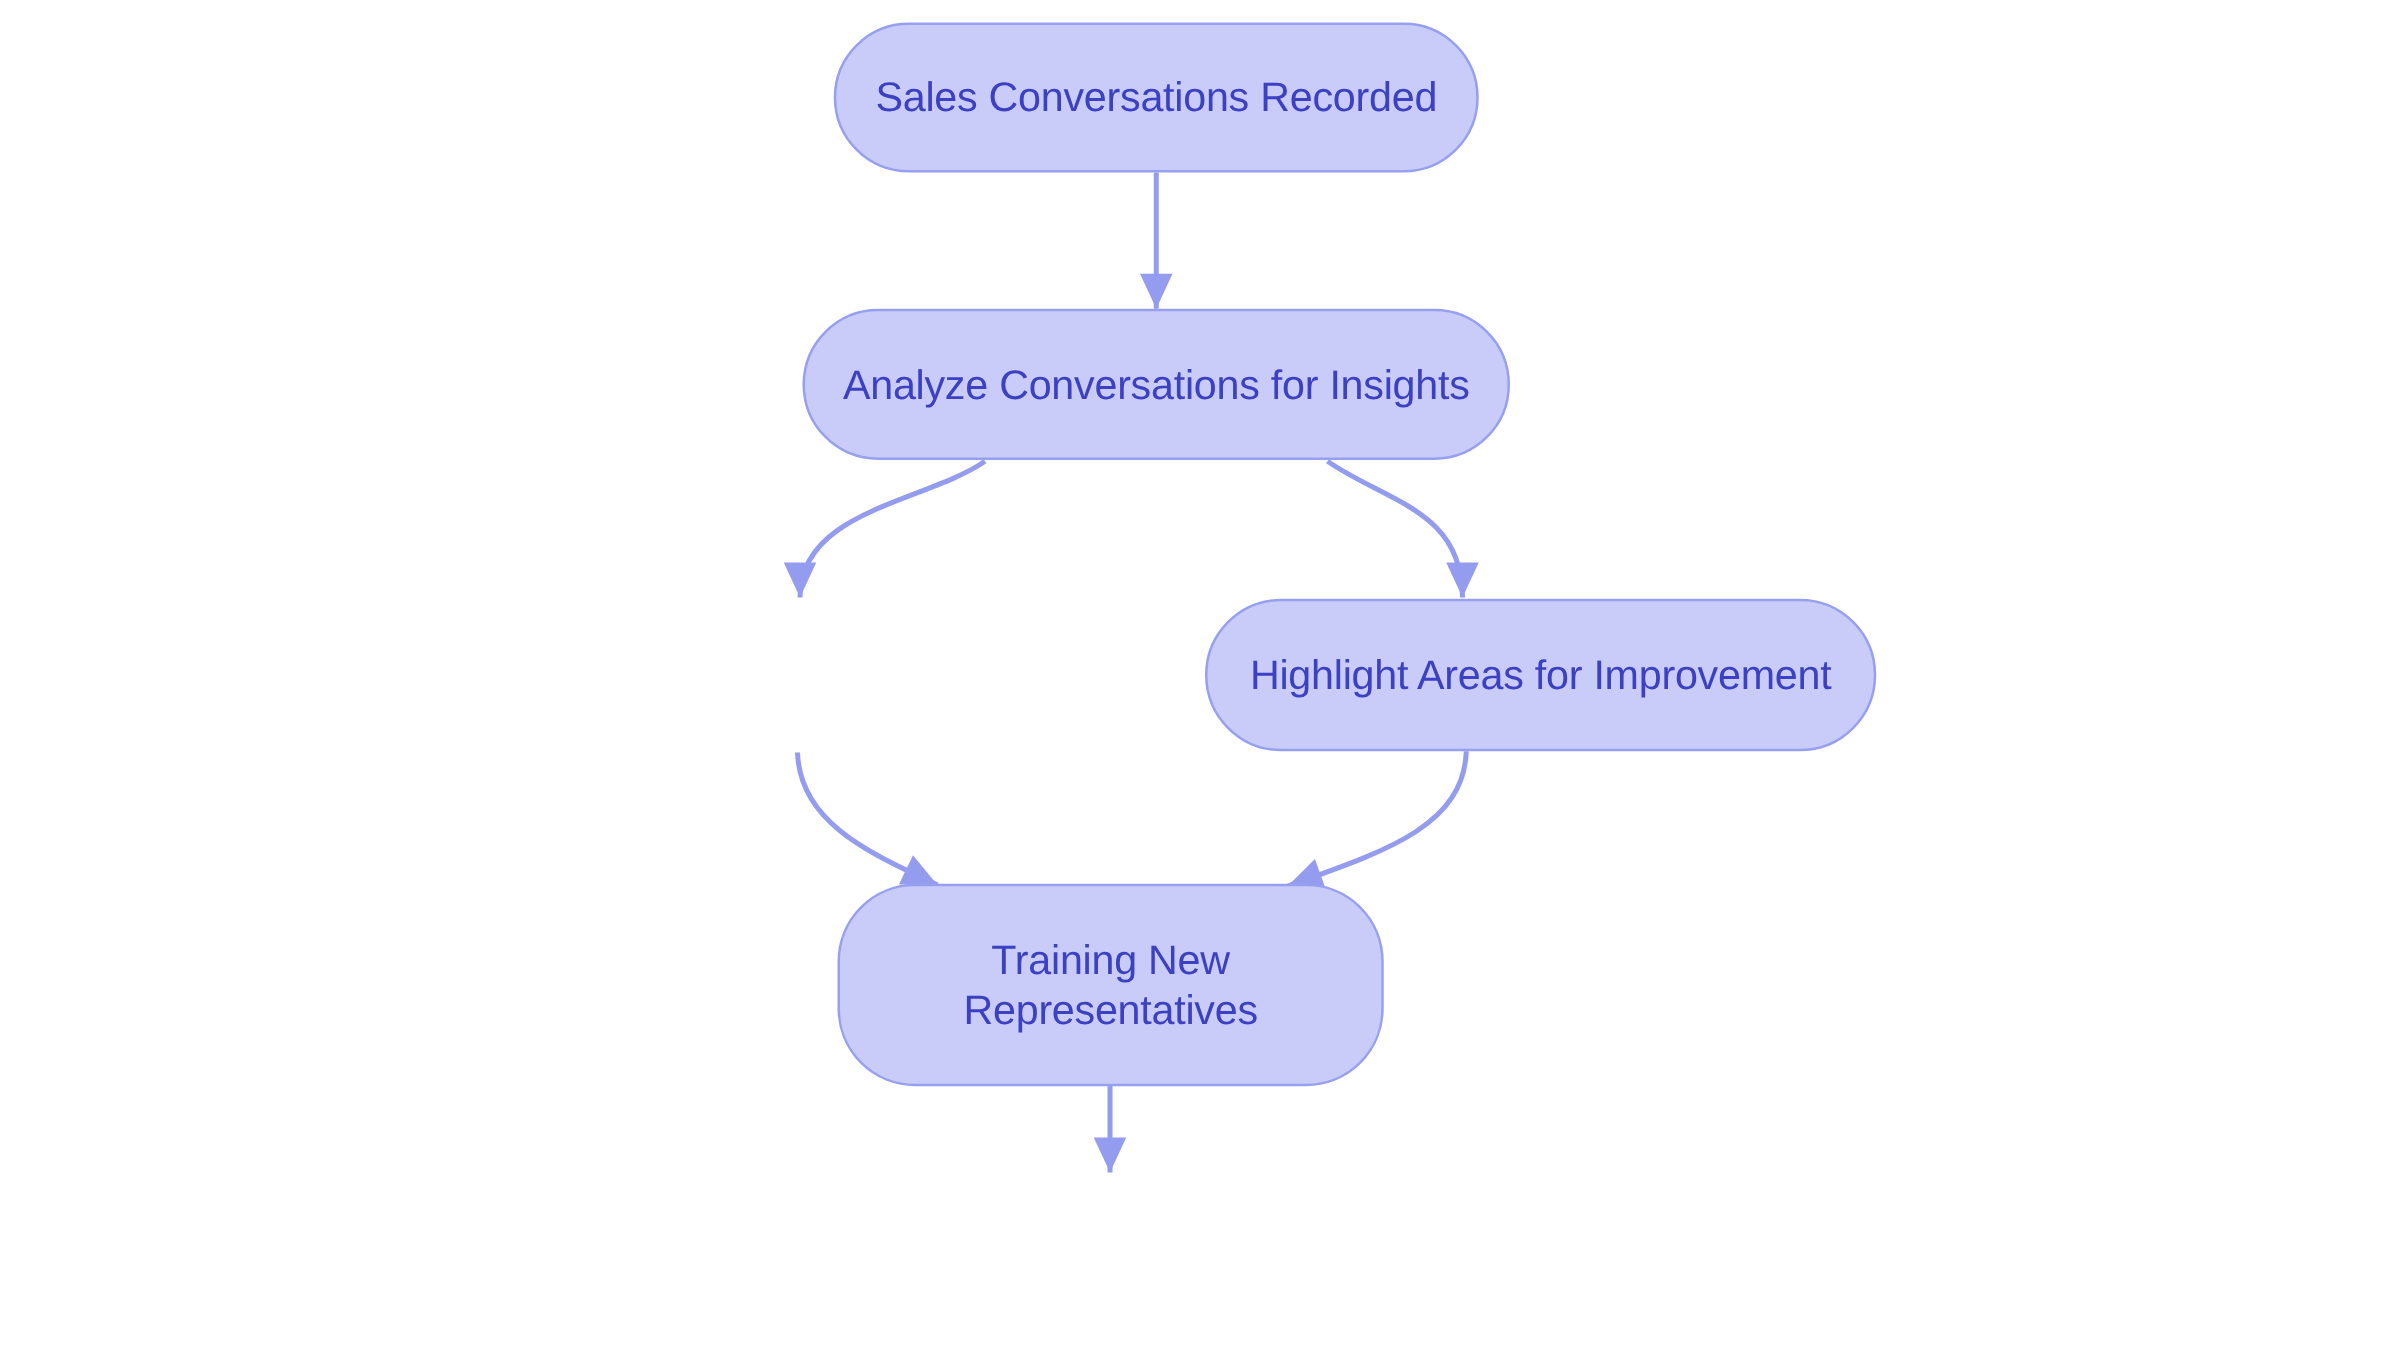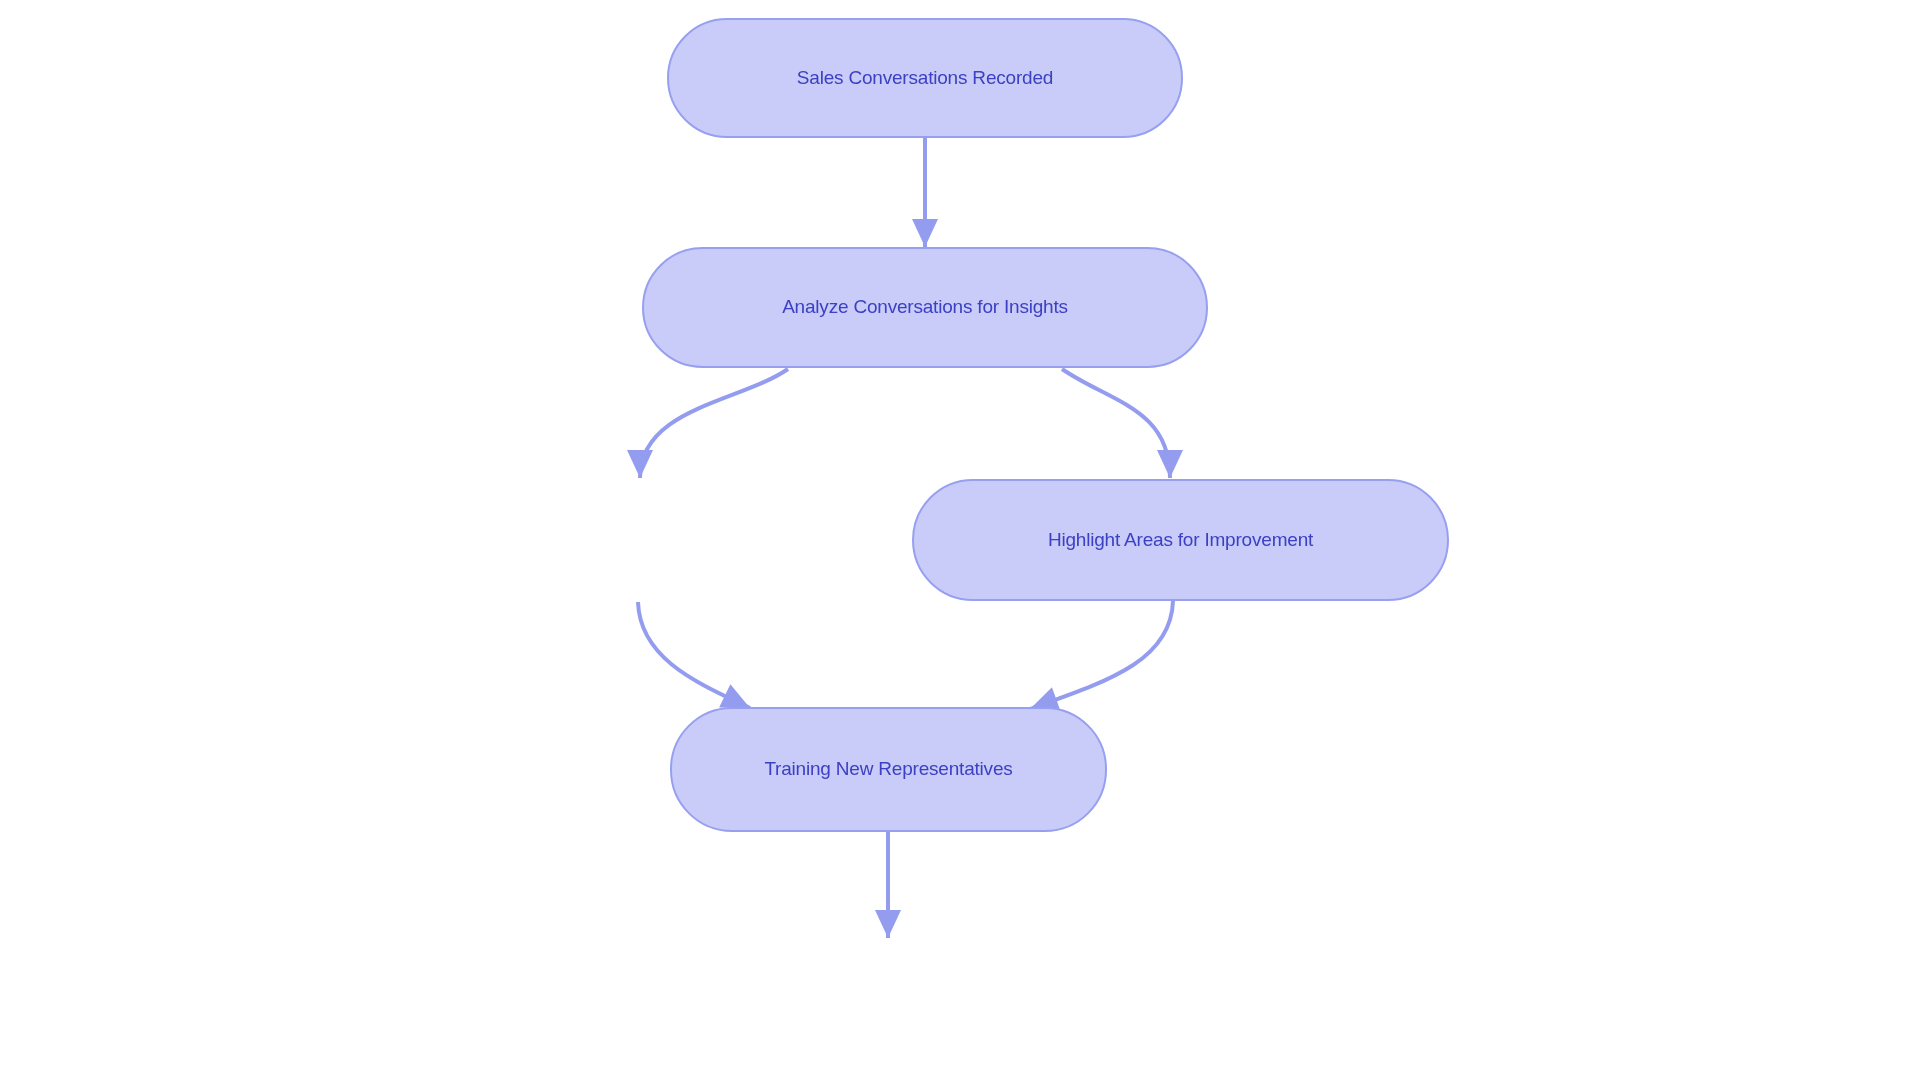--- a/index.html
+++ b/index.html
@@ -38,30 +38,30 @@
     position: absolute;
     z-index: 1;
     display: flex;
     align-items: center;
     justify-content: center;
     text-align: center;
     background: var(--node-fill);
     border: 2px solid var(--node-border);
     border-radius: 62px;
     color: var(--node-text);
-    font-size: 19px;
+    font-size: 33px;
     letter-spacing: -0.2px;
     line-height: 1.2;
   }
   
   #node-1 { left: 667px; top: 18px;  width: 516px; height: 120px; }
   #node-2 { left: 642px; top: 247px; width: 566px; height: 121px; }
   #node-3 { left: 438px; top: 478px; width: 400px; height: 124px; }
-  #node-4 { left: 912px; top: 479px; width: 537px; height: 122px; }
-  #node-5 { left: 670px; top: 707px; width: 437px; height: 125px; }
+  #node-4 { left: 964px; top: 479px; width: 537px; height: 122px; }
+  #node-5 { left: 670px; top: 707px; width: 437px; height: 162px; }
   #node-6 { left: 703px; top: 938px; width: 452px; height: 122px; }
 </style>
 </head>
 <body>
 
 <div class="canvas">
 
   <svg class="edges" width="1920" height="1083" viewBox="0 0 1920 1083">
     <defs>
       <marker id="arrowhead" markerUnits="userSpaceOnUse" markerWidth="32" markerHeight="32" refX="30" refY="15" orient="auto">

